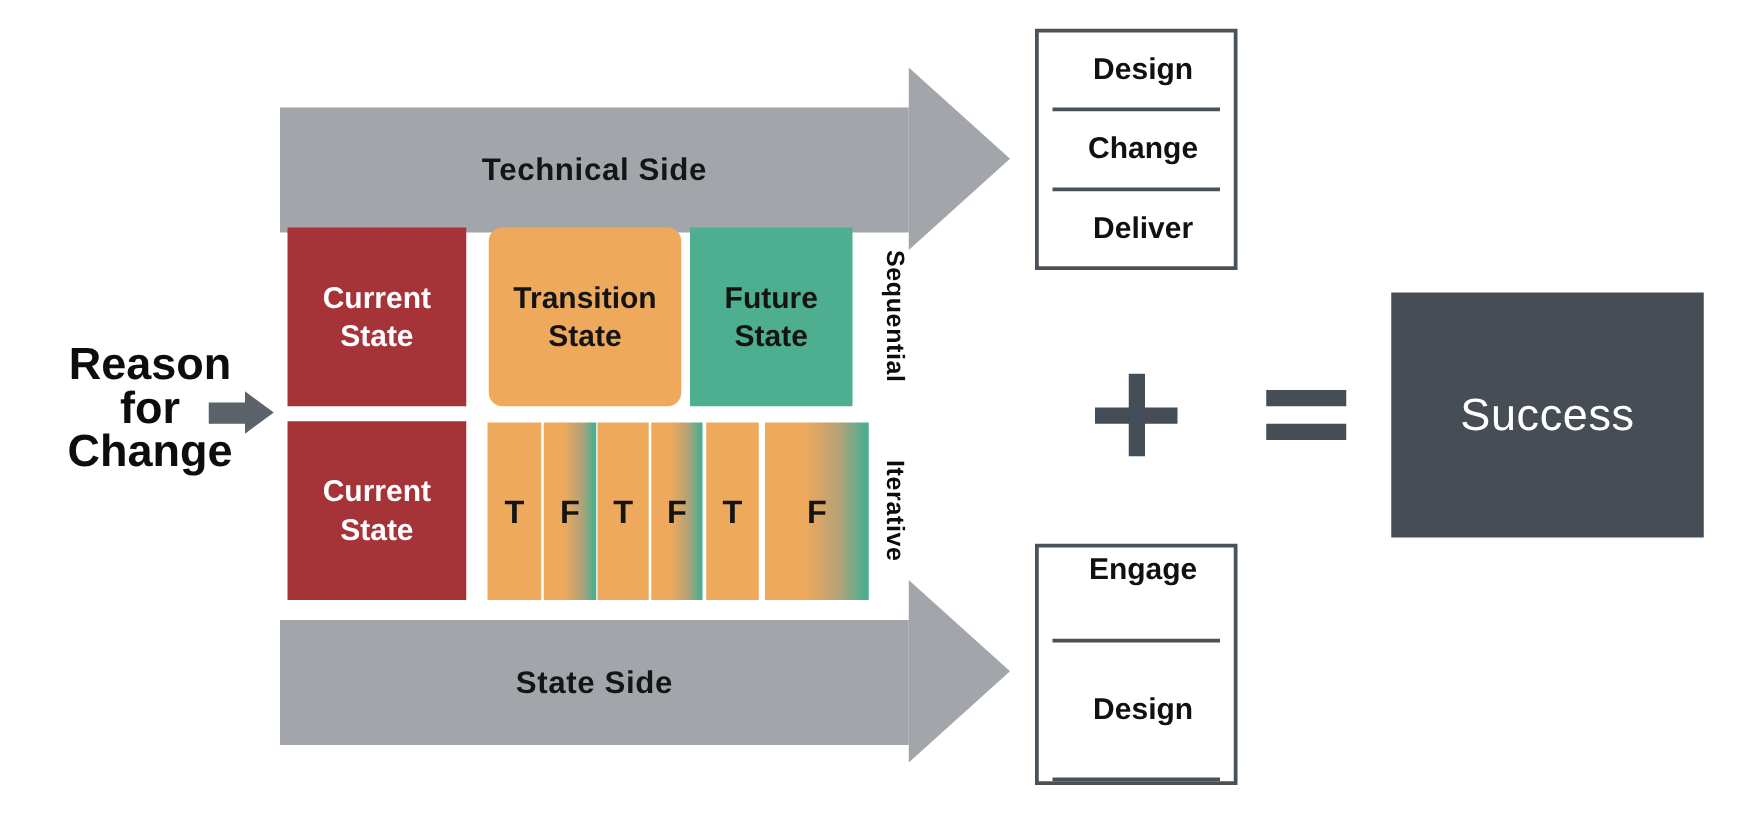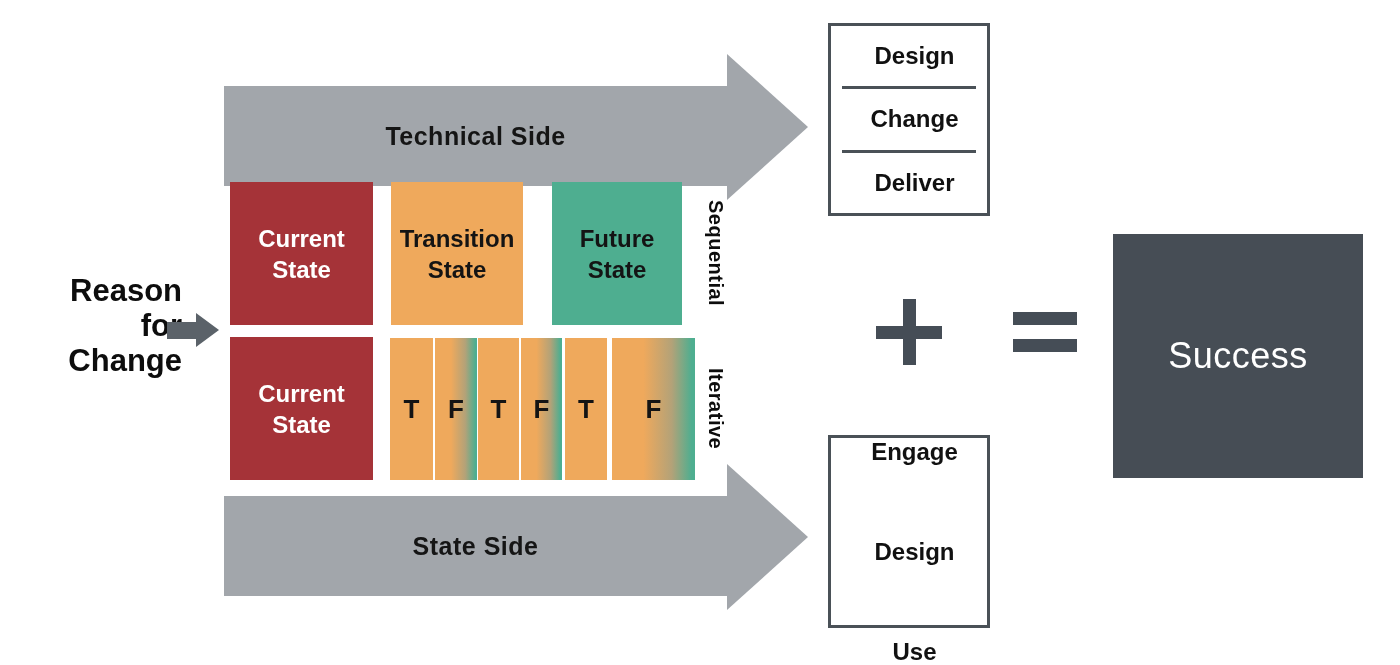--- a/index.html
+++ b/index.html
@@ -12,23 +12,23 @@
     position: relative;
     width: 1400px;
     height: 665px;
     background: #ffffff;
     overflow: hidden;
   }
   .abs { position: absolute; }
 
   
   .reason {
-    left: 22px; top: 273px; width: 160px;
-    text-align: right;
-    font-size: 31px; font-weight: bold; color: #0d0d0d;
+    left: 40px; top: 273px; width: 160px;
+    text-align: center;
+    font-size: 36px; font-weight: bold; color: #0d0d0d;
     line-height: 35px;
   }
 
   .reason-arrow-body {
     left: 167px; top: 322px; width: 30px; height: 17px;
     background: #5b6269;
   }
   .reason-arrow-head {
     left: 196px; top: 313px; width: 0; height: 0;
     border-top: 17px solid transparent;
@@ -62,21 +62,21 @@
     top: 182px; height: 143px;
     display: flex; align-items: center; justify-content: center;
     text-align: center;
     font-size: 24px; font-weight: bold; line-height: 31px;
     padding: 0 14px; box-sizing: border-box;
   }
   .box-red    { background: #a53338; color: #ffffff; }
   .box-orange { background: #efa95c; color: #141414; }
   .box-teal   { background: #4eae90; color: #141414; }
   .current-1  { left: 230px; width: 143px; }
-  .transition { left: 391px; width: 132px; }
+  .transition { left: 391px; width: 154px; border-radius: 11px; }
   .future     { left: 552px; width: 130px; }
   .current-2  { left: 230px; top: 337px; width: 143px; height: 143px; }
 
   
   .cell {
     top: 338px; height: 142px;
     background: #efa95c;
     display: flex; align-items: center; justify-content: center;
     font-size: 26px; font-weight: bold; color: #141414;
   }
@@ -124,21 +124,21 @@
 
   
   .op-bar { background: #454d56; }
   .plus-h  { left: 876px; top: 326px; width: 66px; height: 13px; }
   .plus-v  { left: 903px; top: 299px; width: 13px; height: 66px; }
   .eq-top    { left: 1013px; top: 312px; width: 64px; height: 13px; }
   .eq-bottom { left: 1013px; top: 339px; width: 64px; height: 13px; }
 
   
   .success-box {
-    left: 1113px; top: 234px; width: 250px; height: 244px;
+    left: 1113px; top: 234px; width: 250px; height: 196px;
     background: #464d55;
     display: flex; align-items: center; justify-content: center;
     color: #ffffff; font-size: 36px; font-weight: normal;
     letter-spacing: 0.5px;
   }
 </style>
 </head>
 <body>
 
 <div class="canvas">
@@ -189,21 +189,20 @@
     <div class="outcome-item">Change</div>
     <div class="outcome-sep"></div>
     <div class="outcome-item">Deliver</div>
   </div>
 
   <div class="abs outcome-box engage-box">
     <div class="outcome-item">Engage</div>
     <div class="outcome-sep"></div>
     <div class="outcome-item">Design</div>
     <div class="outcome-sep"></div>
-    <div class="outcome-item">Use</div>
   </div>
 
   <div class="abs op-bar plus-h"></div>
   <div class="abs op-bar plus-v"></div>
 
   <div class="abs op-bar eq-top"></div>
   <div class="abs op-bar eq-bottom"></div>
 
   <div class="abs success-box">
     <span>Success</span>

